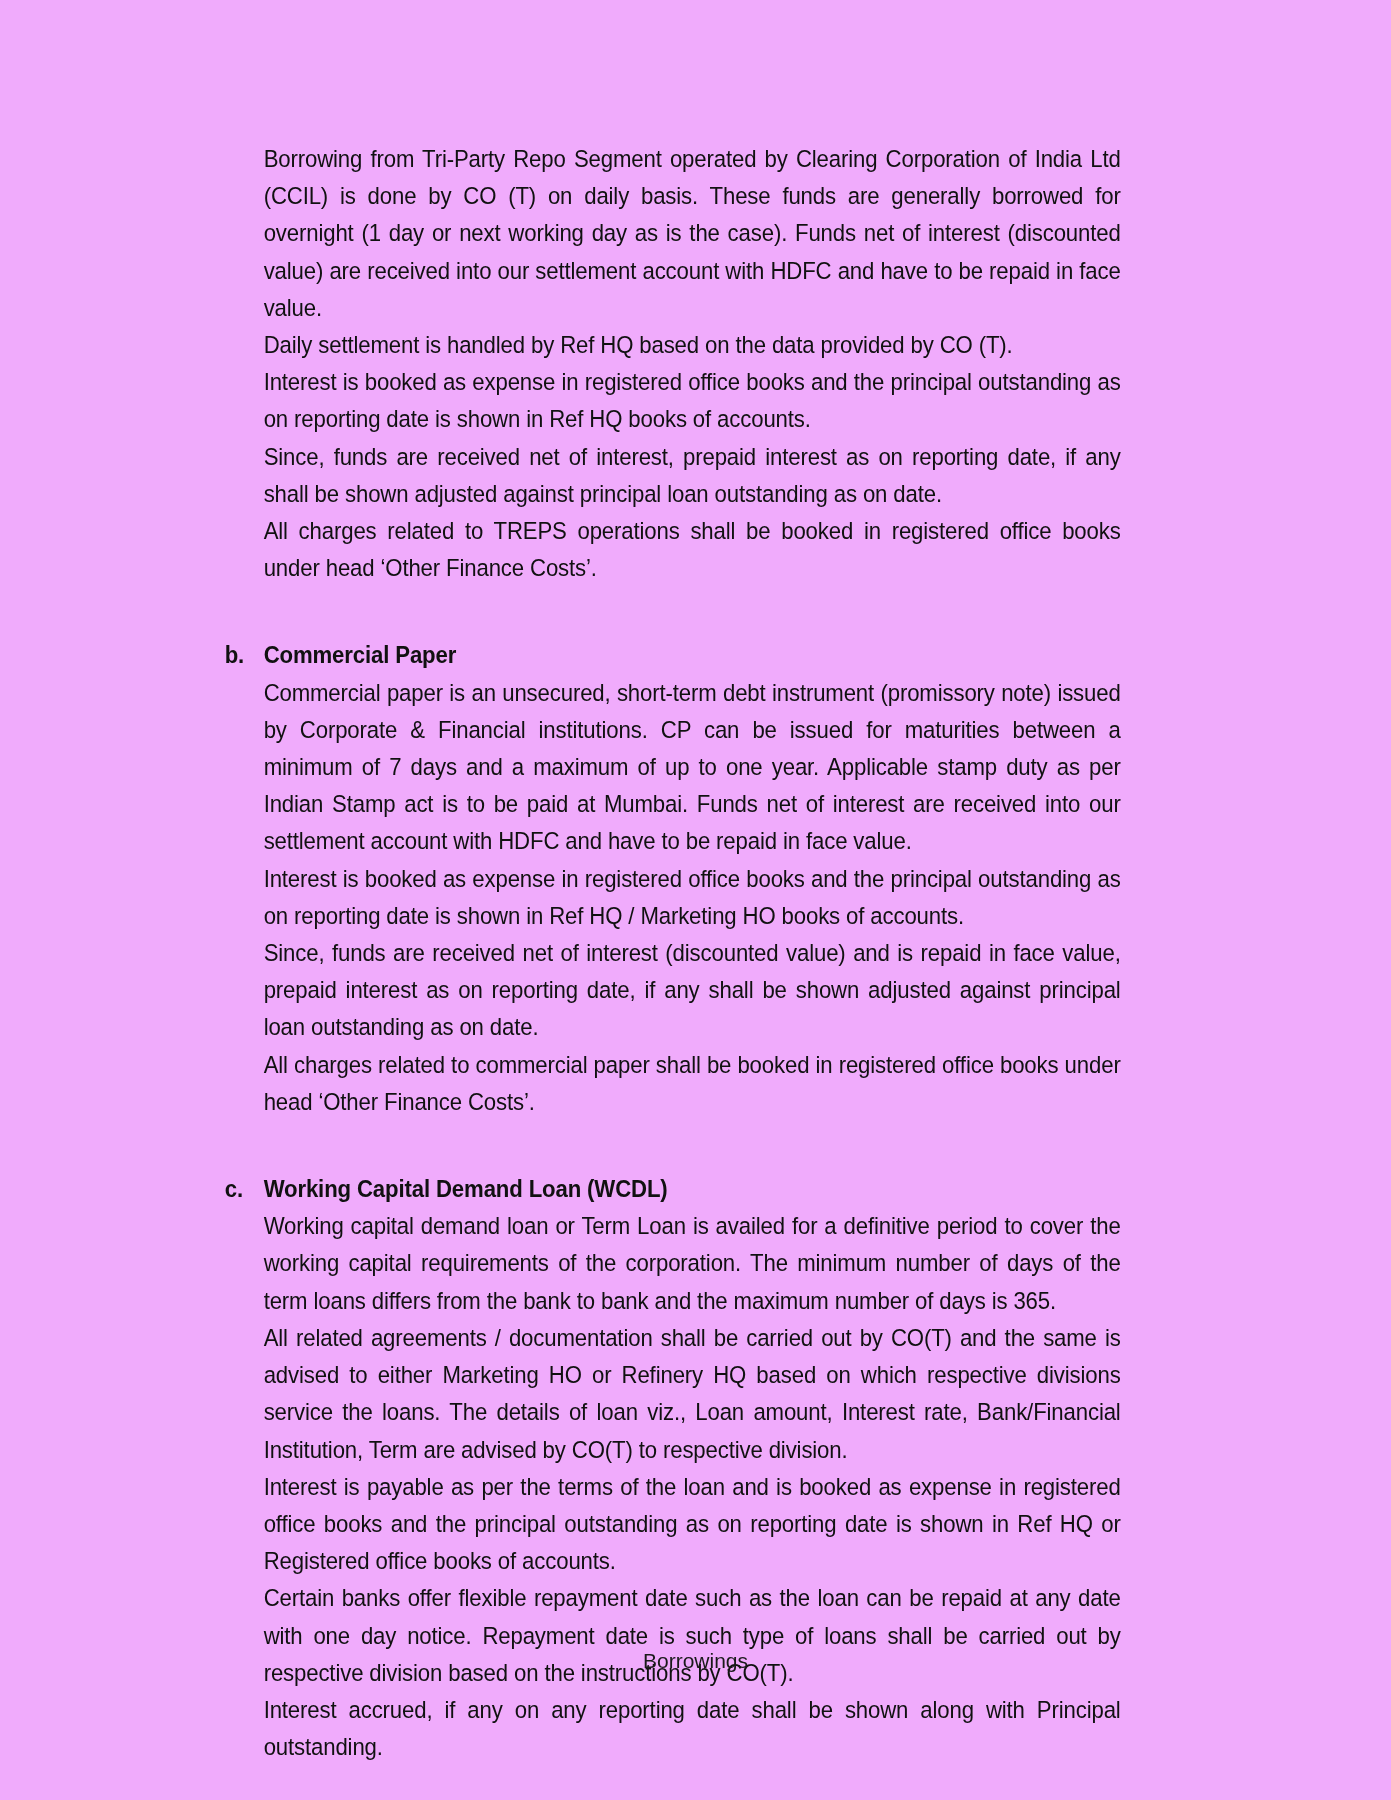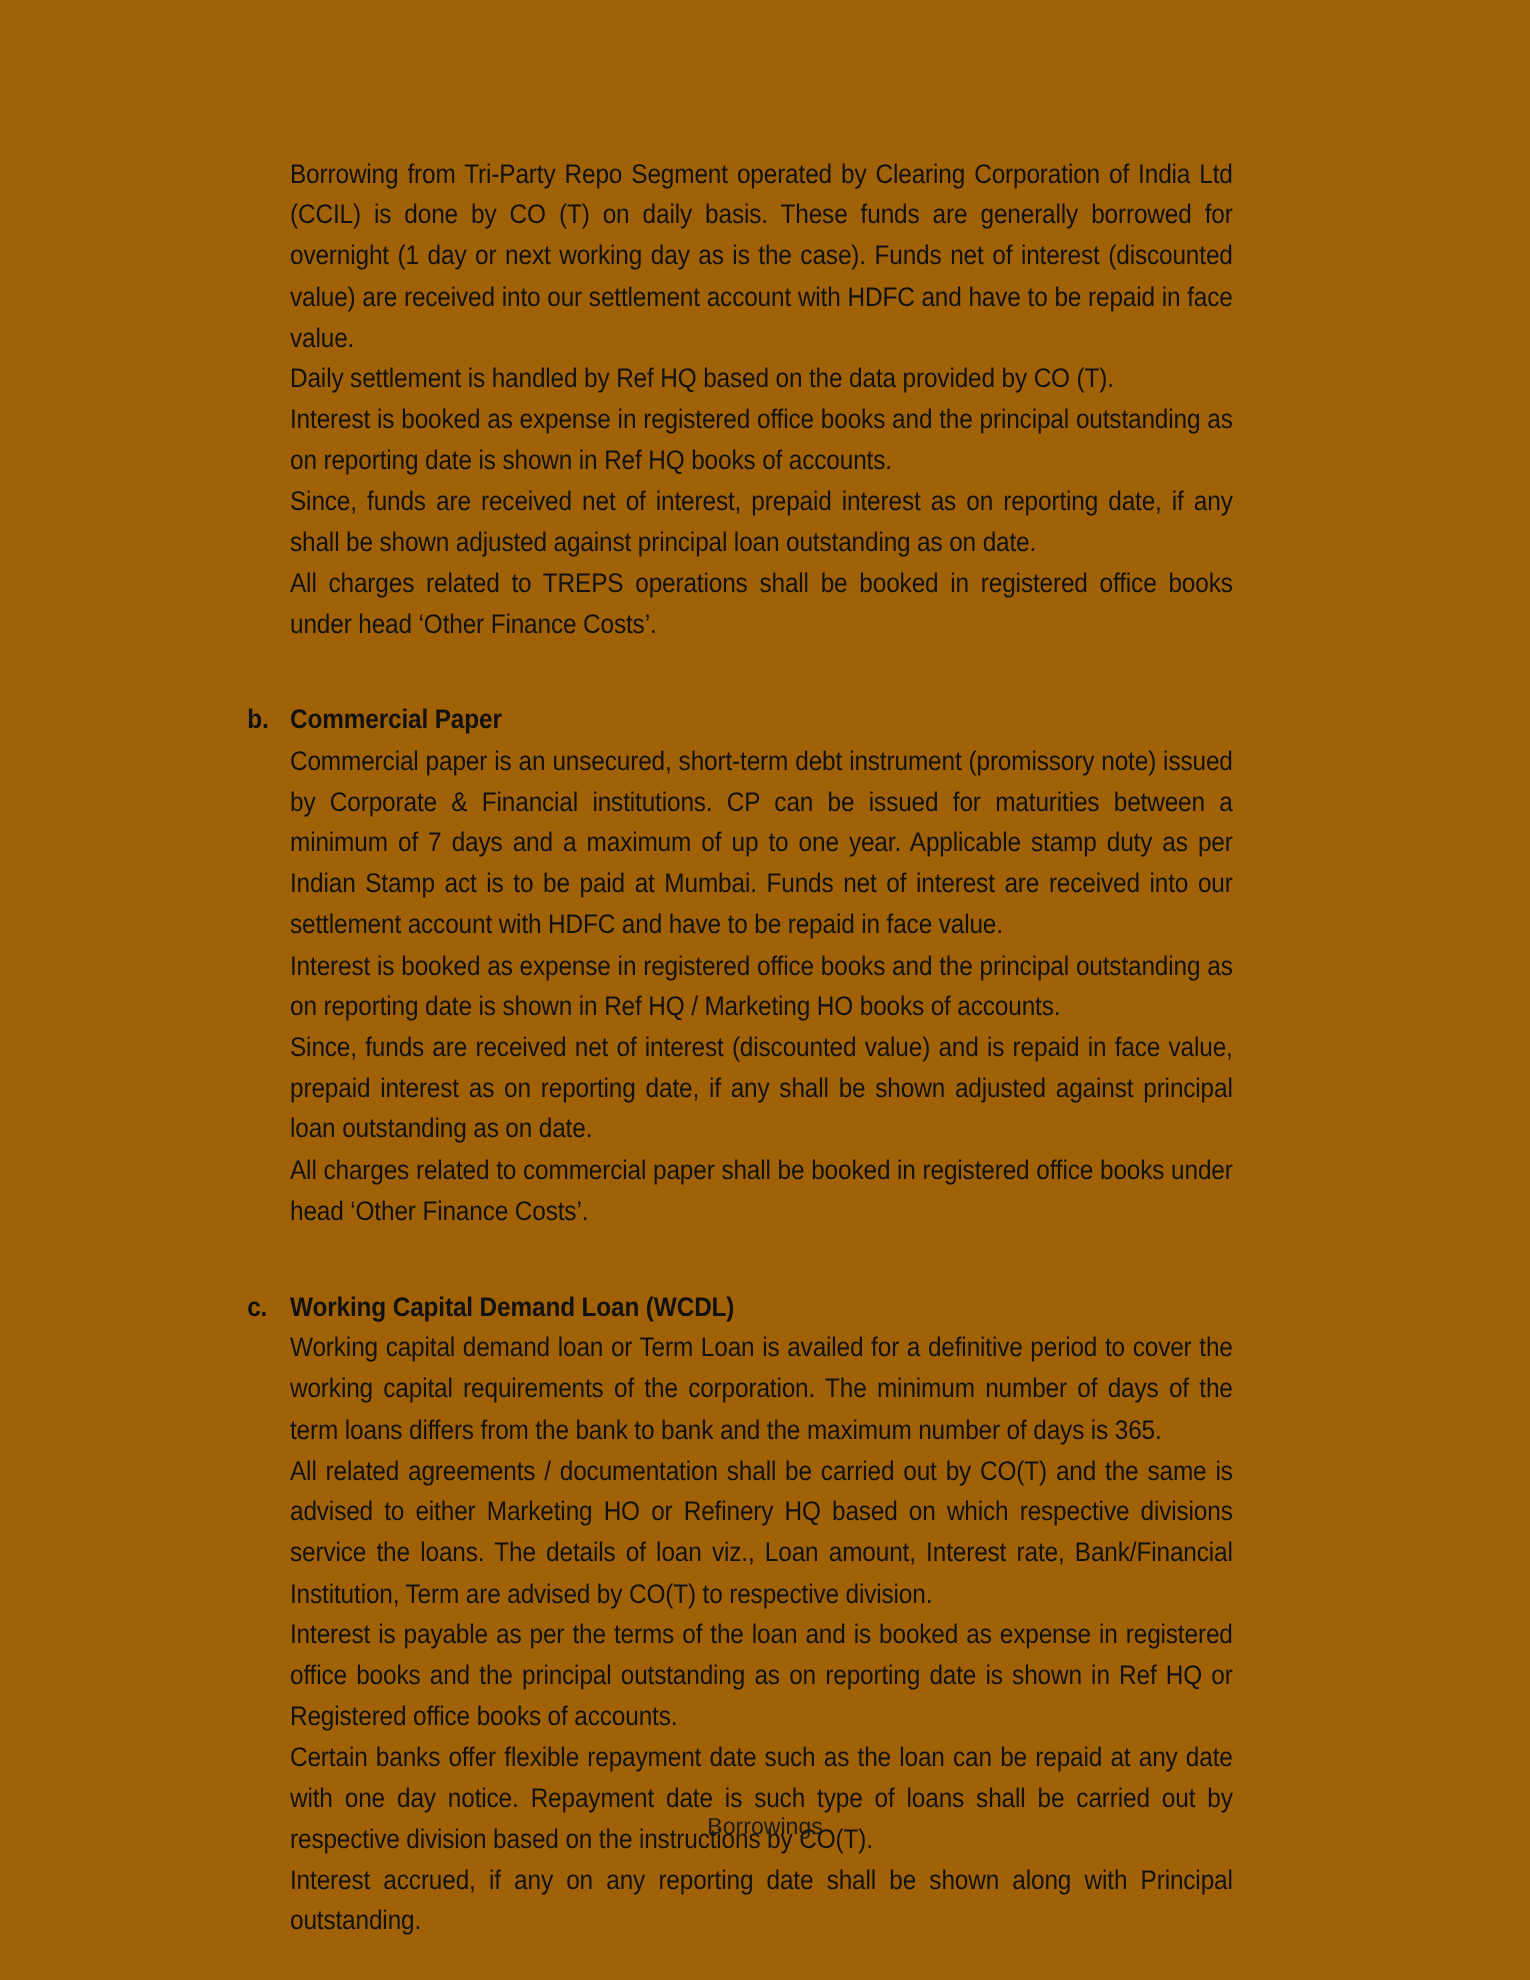--- a/index.html
+++ b/index.html
@@ -4,21 +4,21 @@
 <style>
   html, body {
     margin: 0;
     padding: 0;
     background: #ffffff;
   }
   .page {
     position: relative;
     width: 1391px;
     height: 1800px;
-    background: #a16207;
+    background: #f0abfc;
     overflow: hidden;
     font-family: "Liberation Sans", "DejaVu Sans", sans-serif;
     color: #000000;
   }
   
   .content {
     position: absolute;
     left: 222px;
     top: 140px;
     width: 900px;

